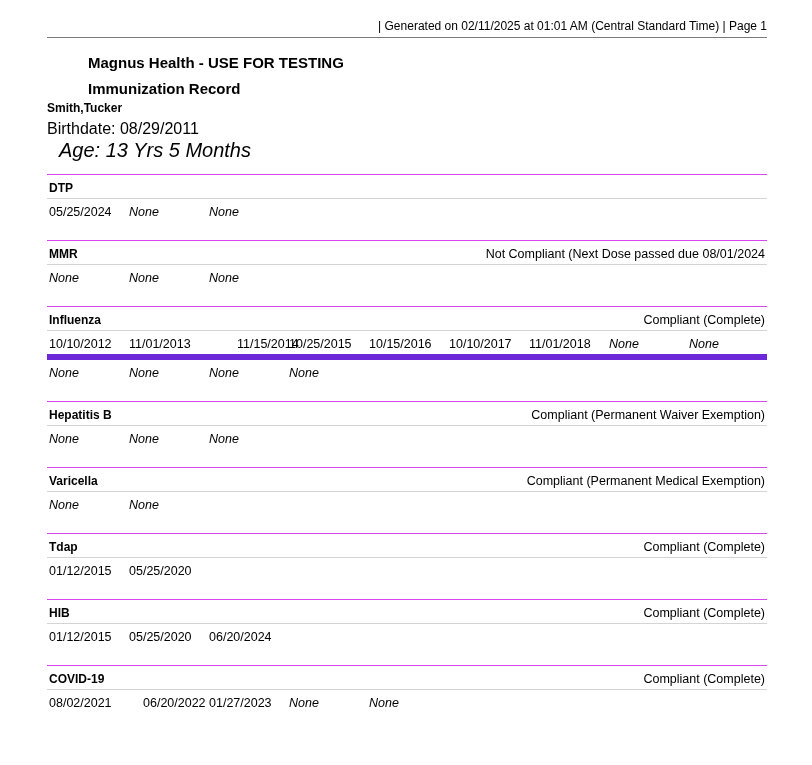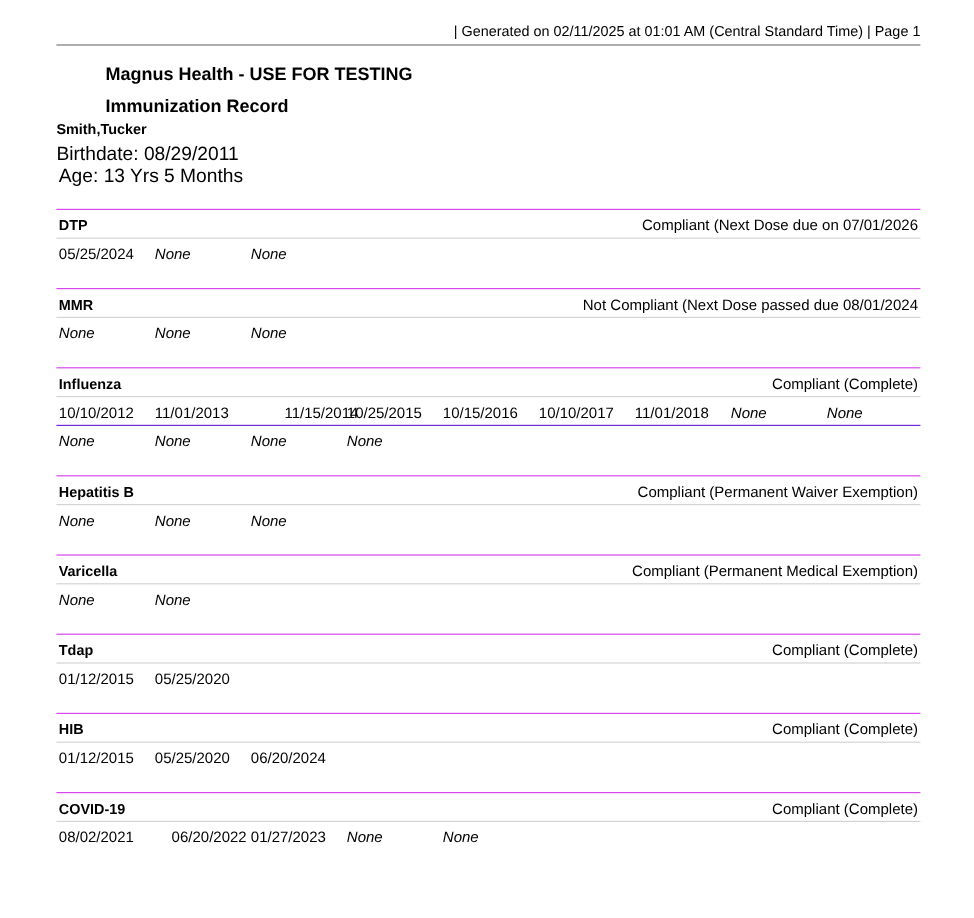--- a/index.html
+++ b/index.html
@@ -13,32 +13,32 @@
     }
     .gen-rule {
       position: absolute; top: 37px; left: 0; width: 720px; height: 1px; background: #7a7a7a;
     }
     .title {
       position: absolute; left: 0; top: 50px; font-size: 15px; font-weight: bold; line-height: 26px; margin-left: 41px;
     }
     .title2 { top: 76px; }
     .patient-name { position: absolute; left: 0; top: 101px; font-size: 12px; font-weight: bold; }
     .birthdate { position: absolute; left: 0; top: 120px; font-size: 16px; }
-    .age { position: absolute; left: 2px; top: 139px; font-size: 16px; }
+    .age { position: absolute; left: 12px; top: 139px; font-size: 20px; font-style: italic; }
 
     .sections { position: absolute; left: 0; top: 174px; width: 720px; }
     .section { position: relative; width: 720px; }
     .sec-head {
       height: 23px; border-top: 1px solid #d946ef; border-bottom: 1px solid #d4d4d4;
       position: relative;
     }
     .sec-name { position: absolute; left: 2px; top: 6px; font-size: 12px; font-weight: bold; }
     .sec-status { position: absolute; right: 2px; top: 6px; font-size: 12.5px; white-space: nowrap; }
     .dose-row { position: relative; height: 23px; }
-    .dose-row.lined { border-bottom: 1px solid #6d28d9; text-align: right; }
+    .dose-row.lined { border-bottom: 6px solid #6d28d9; text-align: right; }
     .dose {
       position: absolute; top: 6px; font-size: 12.5px; white-space: nowrap;
     }
     .dose.none { font-style: italic; }
     .sec-gap { height: 18px; }
   </style>
 </head>
 <body>
 
 <div class="page">
@@ -47,21 +47,20 @@
   <div class="title">Magnus Health - USE FOR TESTING</div>
   <div class="title title2">Immunization Record</div>
   <div class="patient-name">Smith,Tucker</div>
   <div class="birthdate">Birthdate: 08/29/2011</div>
   <div class="age">Age: 13 Yrs 5 Months</div>
 
   <div class="sections" id="sections">
       <div class="section">
         <div class="sec-head">
           <span class="sec-name">DTP</span>
-          <span class="sec-status">Compliant (Next Dose due on 07/01/2026</span>
         </div>
         <div class="dose-row">
           <span class="dose" style="left: 2px;">05/25/2024</span>
           <span class="dose none" style="left: 82px;">None</span>
           <span class="dose none" style="left: 162px;">None</span>
         </div>
         <div class="sec-gap"></div>
       </div>
       <div class="section">
         <div class="sec-head">

